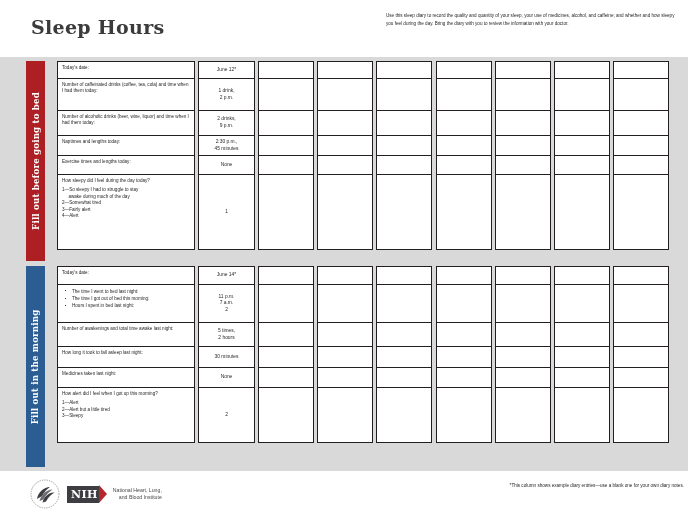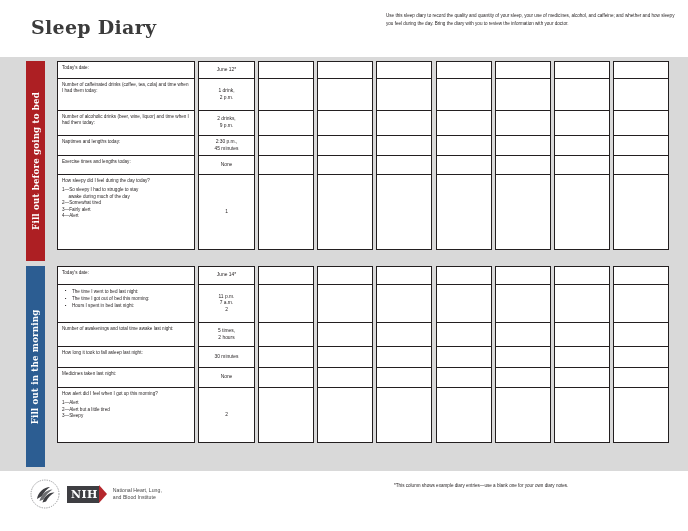--- a/index.html
+++ b/index.html
@@ -98,21 +98,21 @@
   .scale div { white-space: pre-wrap; }
 
   .blank-cell {
     position: absolute;
     box-sizing: border-box;
     border: 1px solid #231f20;
     background: #ffffff;
   }
 
   
-  .footer { position: absolute; left: 0; top: 471px; width: 688px; height: 60px; background:#ffffff; }
+  .footer { position: absolute; left: 0; top: 471px; width: 688px; height: 60px; background:#ffffff;text-align:right; }
   .footnote {
     position: absolute; left: 394px; top: 11px; width: 290px;
     font-size: 4.6px; line-height: 7px; color: #231f20;
   }
   .logo { position: absolute; left: 30px; top: 8px; height: 30px; display: flex; align-items: center; }
   .hhs-seal { width: 30px; height: 30px; margin-right: 7px; }
   .nih-box {
     background: #3e3e42; color: #ffffff;
     font-family: "DejaVu Serif", serif; font-weight: bold;
     font-size: 11px; letter-spacing: 0.4px;
@@ -124,21 +124,21 @@
     margin-left: 6px; font-size: 5.2px; line-height: 7px; color: #4a4a4a;
     font-family: "Liberation Sans", sans-serif;
   }
 </style>
 </head>
 <body>
 
 <div class="page">
 
   <div class="header">
-    <div class="title">Sleep Diary</div>
+    <div class="title">Sleep Hours</div>
     <div class="intro">Use this sleep diary to record the quality and quantity of your sleep, your use of medicines, alcohol, and caffeine; and whether and how sleepy you feel during the day. Bring the diary with you to review the information with your doctor.</div>
   </div>
 
   <div class="grey-band"></div>
   <div class="sheet">
     <div class="section bed">
       <div class="sidebar red">
         <span>Fill out before going to bed</span>
       </div>
       <div class="grid">

